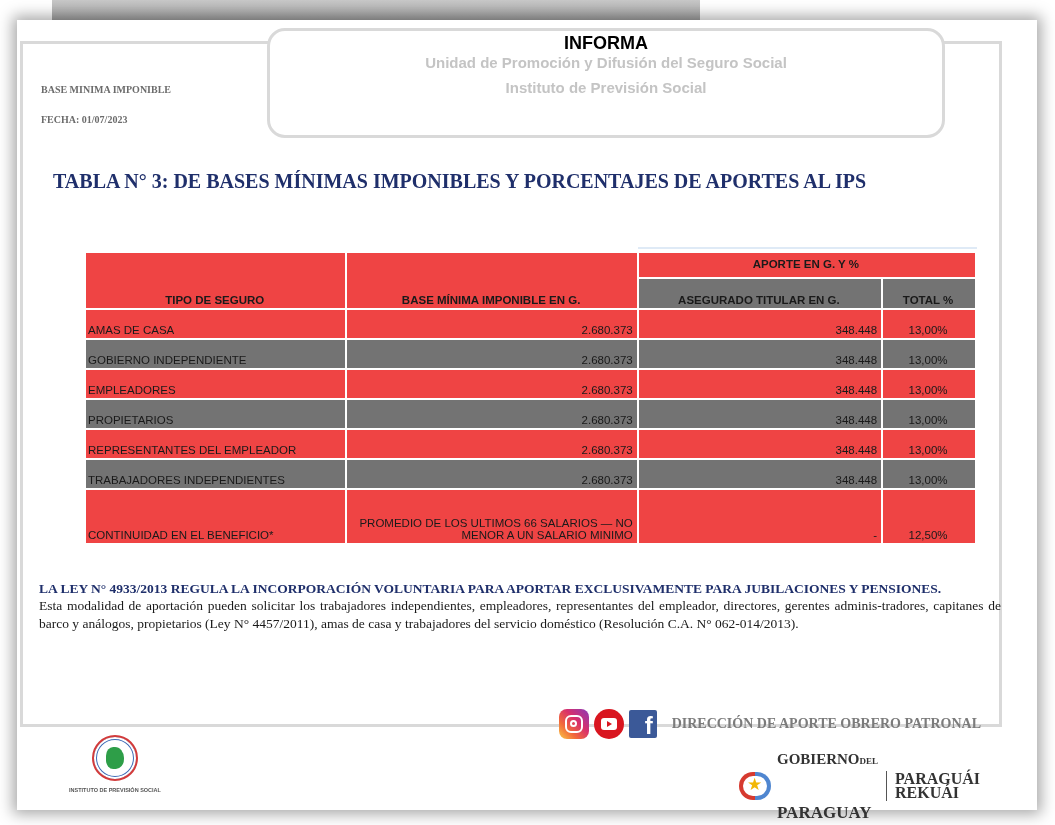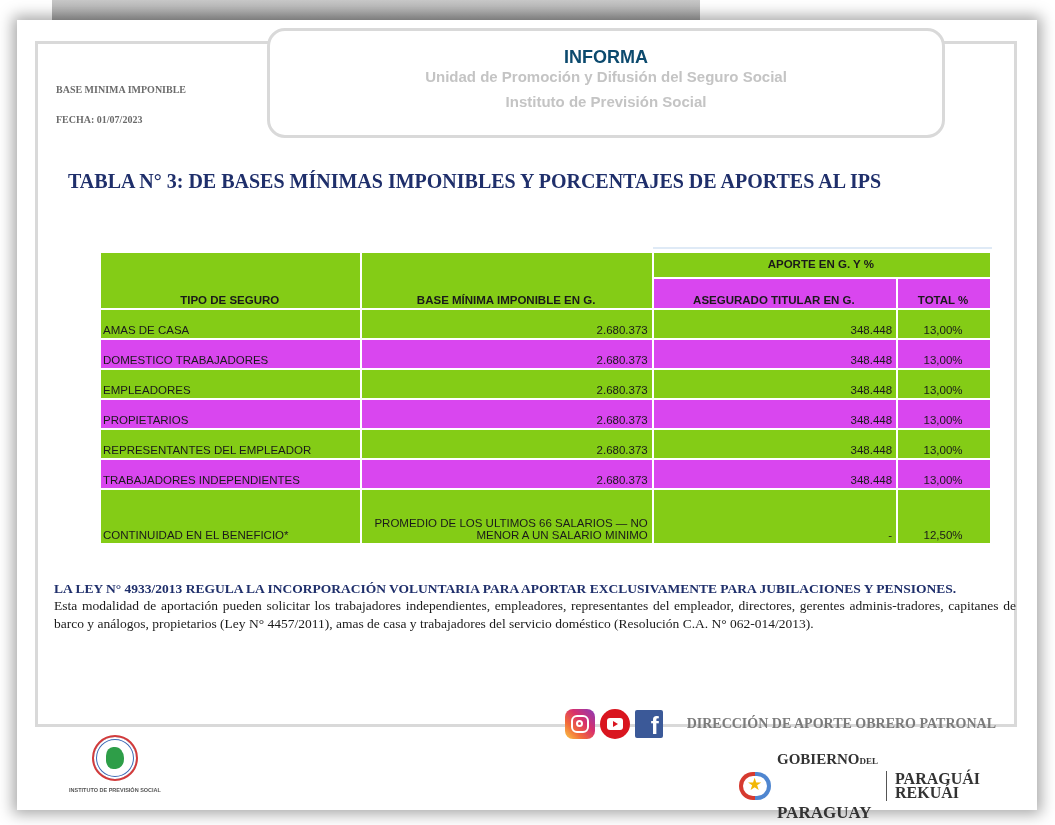--- a/index.html
+++ b/index.html
@@ -3,43 +3,43 @@
 <meta charset="utf-8">
 <style>
   * { box-sizing: border-box; margin: 0; padding: 0; }
   html, body { width: 1055px; height: 825px; background: #ffffff; overflow: hidden; }
   body { position: relative; font-family: "Liberation Serif", serif; }
 
   .top-bar { position: absolute; left: 52px; top: 0; width: 648px; height: 20px;
     background: linear-gradient(#c8c8c8, #a6a6a6); }
   .page { position: absolute; left: 17px; top: 20px; width: 1020px; height: 790px;
     background: #fff; box-shadow: 0 0 14px 4px rgba(0,0,0,0.35); }
-  .frame { position: absolute; left: 18px; top: 21px; width: 982px; height: 686px;
+  .frame { position: absolute; left: 3px; top: 21px; width: 982px; height: 686px;
     border: 3px solid #d9d9d9; }
 
   .meta { position: absolute; left: 18px; font-size: 10px; font-weight: bold; color: #6b6b6b; }
   .meta.l1 { top: 40px; }
   .meta.l2 { top: 70px; }
 
   .informa-box { position: absolute; left: 250px; top: 8px; width: 678px; height: 110px;
     background: #fff; border: 3px solid #d9d9d9; border-radius: 18px; text-align: center;
     font-family: "Liberation Sans", sans-serif; font-weight: bold; }
-  .informa-box .t1 { margin-top: 16px; font-size: 18px; color: #0c4a6e; }
+  .informa-box .t1 { margin-top: 2px; font-size: 18px; color: #000000; }
   .informa-box .t2 { font-size: 15px; color: #c4c4c4; }
   .informa-box .t3 { margin-top: 8px; font-size: 15px; color: #c4c4c4; }
 
   .title { position: absolute; left: 30px; top: 126px; font-size: 20px; font-weight: bold; color: #1f2f6b; white-space: nowrap; }
   .subtitle { position: absolute; left: 30px; top: 155px; font-size: 19.5px; color: #1f2f6b; white-space: nowrap; }
 
   table.data { position: absolute; left: 61px; top: 207px; width: 893px; border-collapse: collapse;
     font-family: "Liberation Sans", sans-serif; font-size: 11.5px; color: #1a1a1a; }
   table.data td, table.data th { border: 2px solid #ffffff; padding: 0 4px 2px 2px; vertical-align: bottom; }
   table.data th { font-weight: bold; text-align: center; }
-  .c-dark { background: #84cc16; }
-  .c-light { background: #d946ef; }
+  .c-dark { background: #ef4444; }
+  .c-light { background: #737373; }
   .num { text-align: right; }
   .pct { text-align: center; }
   table.data tr.r { height: 30px; }
   table.data tr.h1 { height: 26px; }
   table.data tr.h2 { height: 31px; }
   table.data tr.last { height: 55px; }
   .topline { position: absolute; left: 615px; top: 203px; width: 339px; height: 2px; background: #dfeaf6; }
 
   .law { position: absolute; left: 16px; top: 538px; width: 962px; }
   .law .head { font-size: 13.5px; font-weight: bold; color: #1f2f6b; line-height: 13px; }
@@ -49,21 +49,21 @@
   .ig { width: 30px; height: 30px; border-radius: 8px;
     background: linear-gradient(45deg, #f9c846 0%, #f26b3a 30%, #d8306b 60%, #8a3ab9 100%);
     display: flex; align-items: center; justify-content: center; }
   .ig .inner { width: 18px; height: 18px; border: 2.5px solid #fff; border-radius: 6px; position: relative; }
   .ig .inner::after { content: ""; position: absolute; left: 3px; top: 3px; width: 7px; height: 7px; border: 2px solid #fff; border-radius: 50%; box-sizing: border-box; }
   .yt { width: 30px; height: 30px; border-radius: 50%; background: #d9151f; display: flex; align-items: center; justify-content: center; }
   .yt .inner { width: 16px; height: 12px; background: #fff; border-radius: 3px; position: relative; }
   .yt .inner::after { content: ""; position: absolute; left: 6px; top: 3px; border-left: 5px solid #d9151f; border-top: 3px solid transparent; border-bottom: 3px solid transparent; }
   .fb { width: 28px; height: 28px; background: #3b5998; border-radius: 2px; color: #fff; font-family: "Liberation Sans", sans-serif;
     font-weight: bold; font-size: 24px; display: flex; align-items: flex-end; justify-content: flex-end; padding-right: 4px; line-height: 1; }
-  .social .label { margin-left: 19px; font-size: 14px; font-weight: bold; color: #7b7b7b; }
+  .social .label { margin-left: 10px; font-size: 14px; font-weight: bold; color: #7b7b7b; }
 
   .ips-logo { position: absolute; left: 28px; top: 715px; width: 140px; text-align: center; }
   .ips-logo .seal { width: 46px; height: 46px; margin: 0 auto; border-radius: 50%; border: 2px solid #d23b3b;
     box-shadow: inset 0 0 0 2px #fff, inset 0 0 0 3px #3d6bb6; background: #fff; position: relative; }
   .ips-logo .seal::after { content: ""; position: absolute; left: 12px; top: 10px; width: 18px; height: 22px; background: #2e9e48; border-radius: 40% 50% 45% 40%; }
   .ips-logo .cap { margin-top: 6px; font-family: "Liberation Sans", sans-serif; font-size: 5.5px; font-weight: bold; color: #555; }
 
   .gob-logo { position: absolute; left: 722px; top: 732px; display: flex; align-items: center; }
   .gob-logo .emblem { width: 32px; height: 32px; position: relative; }
   .gob-logo .emblem .l { position: absolute; left: 0; top: 2px; width: 16px; height: 28px; border: 4px solid #d63a2f; border-right: none; border-radius: 16px 0 0 16px; }
@@ -106,21 +106,21 @@
         <th class="c-light">ASEGURADO TITULAR EN G.</th>
         <th class="c-light">TOTAL %</th>
       </tr>
       <tr class="r">
         <td class="c-dark">AMAS DE CASA</td>
         <td class="c-dark num">2.680.373</td>
         <td class="c-dark num">348.448</td>
         <td class="c-dark pct">13,00%</td>
       </tr>
       <tr class="r">
-        <td class="c-light">DOMESTICO TRABAJADORES</td>
+        <td class="c-light">GOBIERNO INDEPENDIENTE</td>
         <td class="c-light num">2.680.373</td>
         <td class="c-light num">348.448</td>
         <td class="c-light pct">13,00%</td>
       </tr>
       <tr class="r">
         <td class="c-dark">EMPLEADORES</td>
         <td class="c-dark num">2.680.373</td>
         <td class="c-dark num">348.448</td>
         <td class="c-dark pct">13,00%</td>
       </tr>

